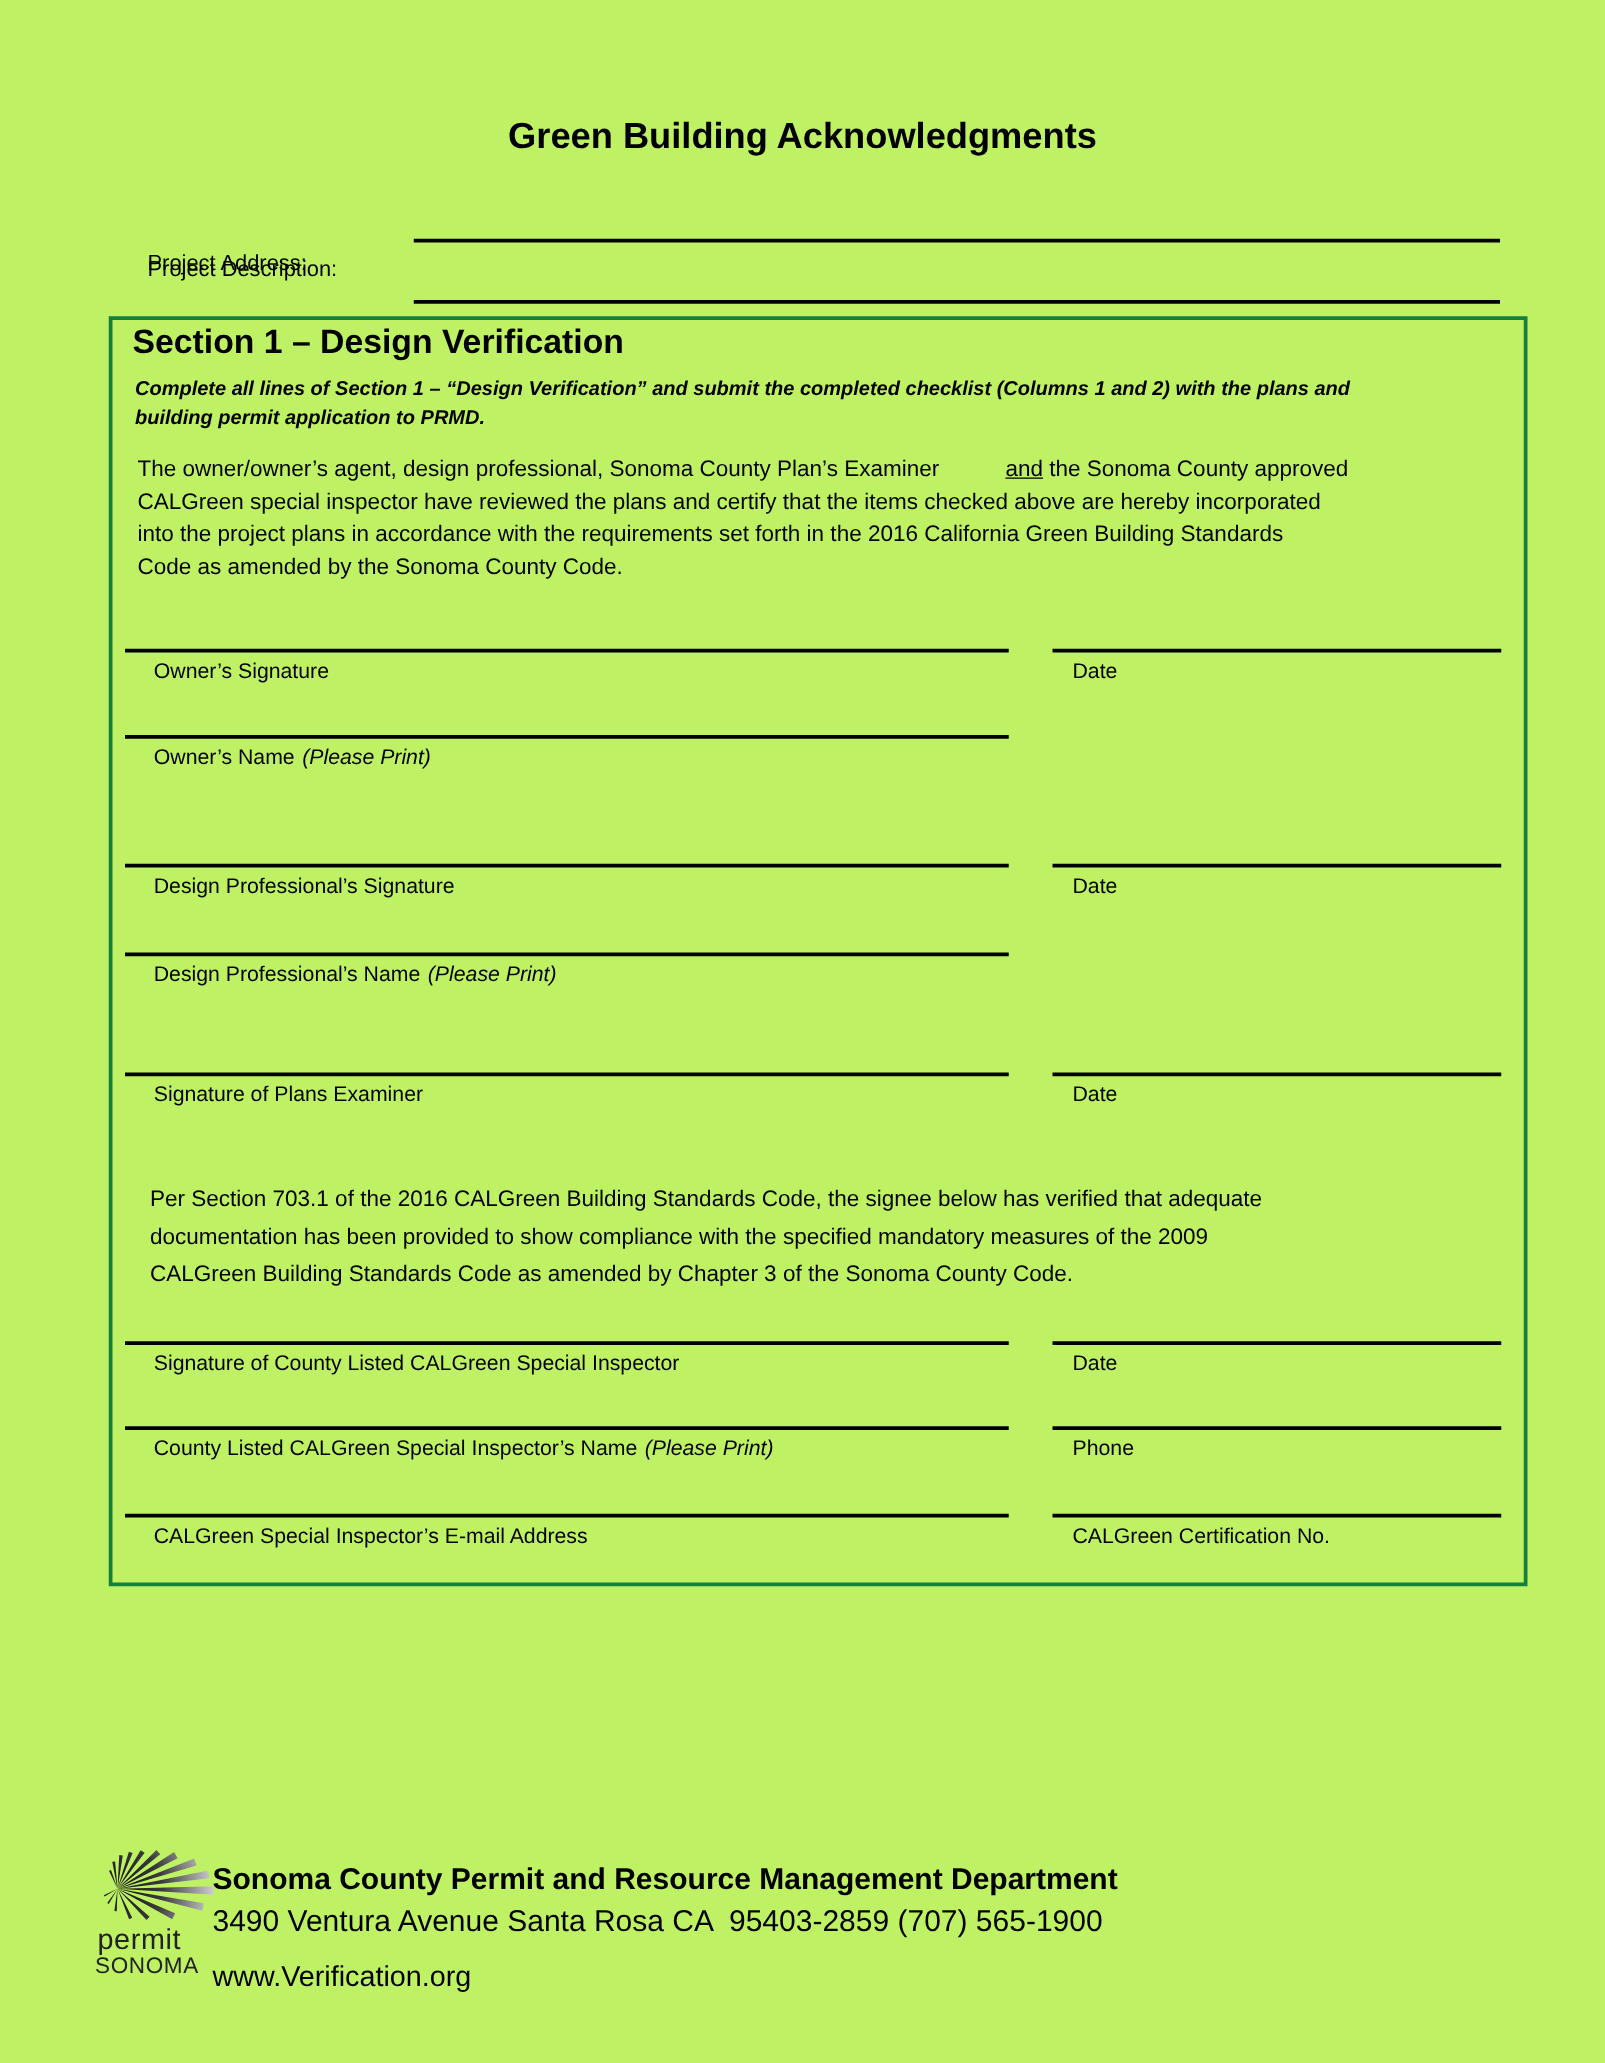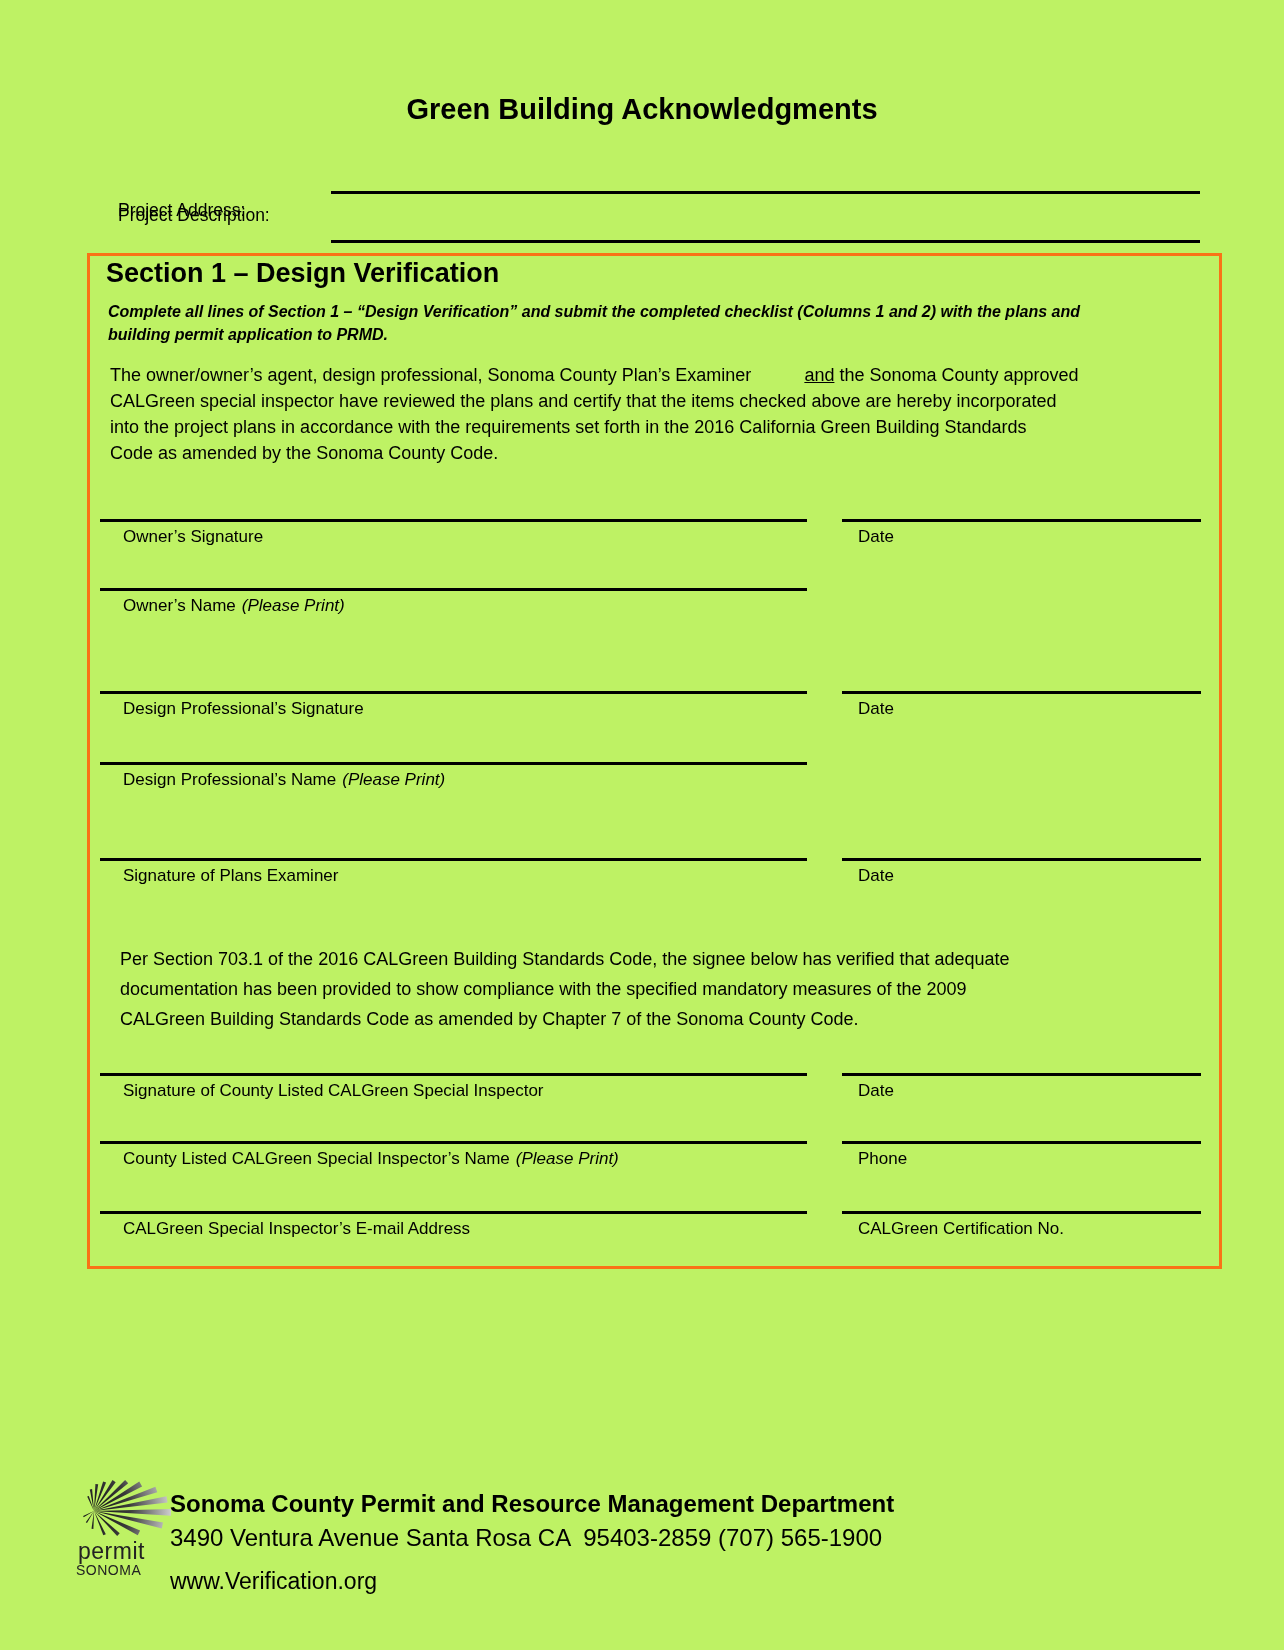--- a/index.html
+++ b/index.html
@@ -10,37 +10,37 @@
   .hline{position:absolute;height:3px;background:#000;}
   .flabel{position:absolute;font-size:17px;white-space:nowrap;}
   .italic{font-style:italic;}
   .title{
     position:absolute;left:0;top:93px;width:100%;text-align:center;
     font-size:29px;font-weight:bold;
   }
   .toplabel{position:absolute;font-size:17.5px;white-space:nowrap;}
   .box{
     position:absolute;left:87px;top:253px;width:1135px;height:1016px;
-    border:3px solid #f97316;box-sizing:border-box;
+    border:3px solid #15803d;box-sizing:border-box;
   }
   .s1-heading{position:absolute;left:16px;top:2px;font-size:27px;font-weight:bold;white-space:nowrap;}
   .s1-note{position:absolute;left:18px;top:44px;font-size:16px;font-style:italic;line-height:23px;font-weight:bold;}
   .s1-note div{white-space:nowrap;}
   .para1{position:absolute;left:20px;top:106px;font-size:18px;line-height:26px;}
   .para1 div{white-space:nowrap;}
   .para2{position:absolute;left:30px;top:688px;font-size:18px;line-height:30px;}
   .para2 div{white-space:nowrap;}
   .u{text-decoration:underline;margin-left:48px;}
   .footer-line{position:absolute;left:170px;width:1050px;text-align:left;white-space:pre;}
   .f-dept{top:1490px;font-size:24px;font-weight:bold;}
   .f-addr{top:1524px;font-size:24px;}
   .f-web{top:1568px;font-size:23px;}
   .logo-svg{position:absolute;left:64px;top:1477px;}
   .logo-permit{position:absolute;left:78px;top:1538px;font-size:23px;color:#222;letter-spacing:0.5px;}
-  .logo-sonoma{position:absolute;left:76px;top:1562px;font-size:14px;color:#222;letter-spacing:0.5px;}
+  .logo-sonoma{position:absolute;left:76px;top:1562px;font-size:18px;color:#222;letter-spacing:0.5px;}
 </style>
 </head>
 <body>
 
 <div class="page">
 
   <div class="title">Green Building Acknowledgments</div>
 
   <div class="toplabel" style="left:118px;top:160px;margin-top:40px;">Project Address:</div>
   <div class="hline" style="left:331px;top:191px;width:869px;"></div>
@@ -81,21 +81,21 @@
     <div class="flabel" style="left:33px;top:514px;"><span>Design Professional’s Name</span><span class="italic" style="margin-left:6px;">(Please Print)</span></div>
 
     <div class="hline" style="left:10px;top:602px;width:707px;"></div>
     <div class="flabel" style="left:33px;top:610px;">Signature of Plans Examiner</div>
     <div class="hline" style="left:752px;top:602px;width:359px;"></div>
     <div class="flabel" style="left:768px;top:610px;">Date</div>
 
     <div class="para2">
       <div>Per Section 703.1 of the 2016 CALGreen Building Standards Code, the signee below has verified that adequate</div>
       <div>documentation has been provided to show compliance with the specified mandatory measures of the 2009</div>
-      <div>CALGreen Building Standards Code as amended by Chapter 7 of the Sonoma County Code.</div>
+      <div>CALGreen Building Standards Code as amended by Chapter 3 of the Sonoma County Code.</div>
     </div>
 
     <div class="hline" style="left:10px;top:817px;width:707px;"></div>
     <div class="flabel" style="left:33px;top:825px;">Signature of County Listed CALGreen Special Inspector</div>
     <div class="hline" style="left:752px;top:817px;width:359px;"></div>
     <div class="flabel" style="left:768px;top:825px;">Date</div>
 
     <div class="hline" style="left:10px;top:885px;width:707px;"></div>
     <div class="flabel" style="left:33px;top:893px;"><span>County Listed CALGreen Special Inspector’s Name</span><span class="italic" style="margin-left:6px;">(Please Print)</span></div>
     <div class="hline" style="left:752px;top:885px;width:359px;"></div>

